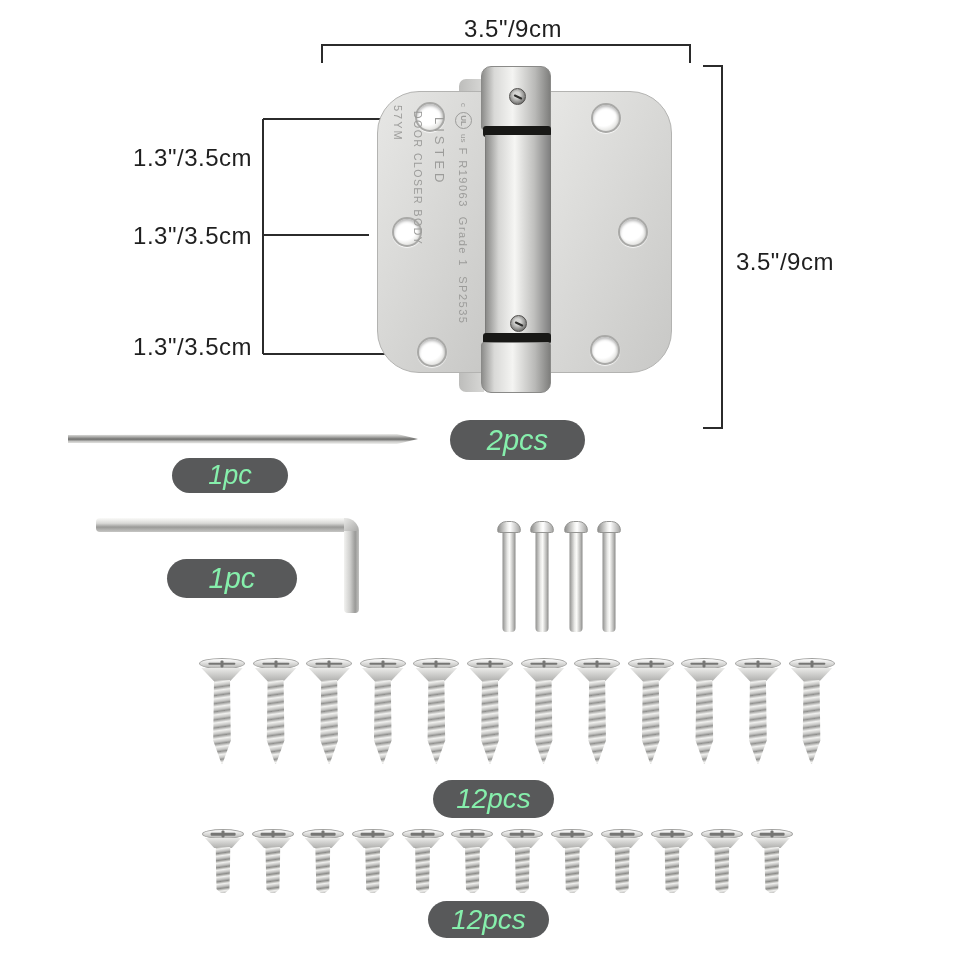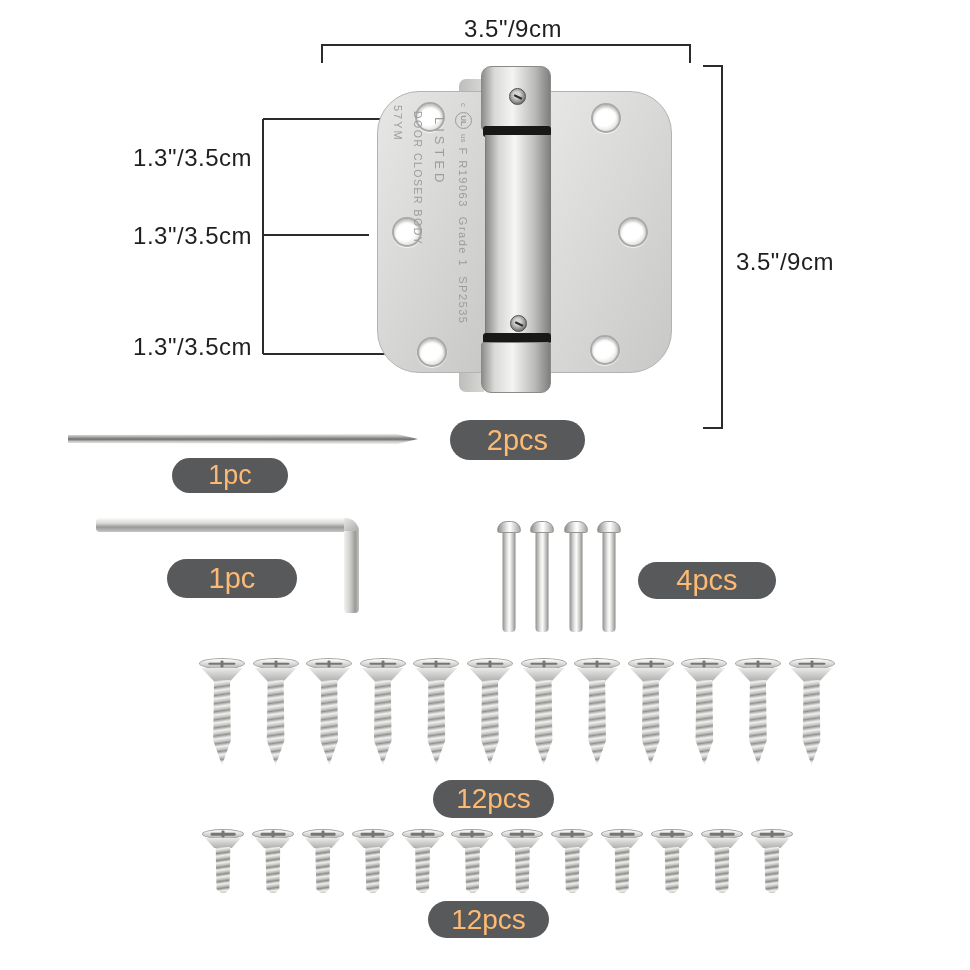--- a/index.html
+++ b/index.html
@@ -54,22 +54,22 @@
   .stamp-row{display:flex;align-items:center;gap:5px;white-space:pre;}
   .stamp-cert{font-size:11px;letter-spacing:1.5px;}
   .ul-small{font-size:8px;}
   .ul-circle{display:inline-flex;align-items:center;justify-content:center;width:17px;height:17px;
          border:1.5px solid #9c9c9a;border-radius:50%;font-size:8px;font-weight:bold;box-sizing:border-box;}
   .stamp-listed{font-size:13px;letter-spacing:4px;padding-left:14px;}
   .stamp-body{font-size:10.5px;letter-spacing:1.5px;padding-left:8px;}
   .stamp-code{font-size:11px;letter-spacing:2px;padding-left:2px;}
 
   
-  .badge{position:absolute;background:#58595a;color:#fdba74;border-radius:999px;
-         display:flex;align-items:center;justify-content:center;font-size:29px;}
+  .badge{position:absolute;background:#58595a;color:#86efac;border-radius:999px;
+         display:flex;align-items:center;justify-content:center;font-size:29px;font-style:italic;}
   .badge-hinge{left:450px;top:420px;width:135px;height:40px;}
   .badge-rod{left:172px;top:458px;width:116px;height:35px;font-size:27px;}
   .badge-hex{left:167px;top:559px;width:130px;height:39px;}
   .badge-pins{left:638px;top:562px;width:138px;height:37px;}
   .badge-long{left:433px;top:780px;width:121px;height:38px;font-size:28px;}
   .badge-short{left:428px;top:901px;width:121px;height:37px;font-size:28px;}
 
   
   .rod{position:absolute;left:68px;top:434px;width:350px;height:10px;
        background:linear-gradient(180deg,#ededeb 0%,#a8a8a6 30%,#6f6f6d 52%,#c7c7c5 75%,#efefed 100%);
@@ -199,21 +199,20 @@
     </div>
       <div class="pin">
       <div class="pin-head"></div>
       <div class="pin-shaft"></div>
     </div>
       <div class="pin">
       <div class="pin-head"></div>
       <div class="pin-shaft"></div>
     </div>
     </div>
-  <div class="badge badge-pins">4pcs</div>
 
   <div class="lrow">
     <div class="lscrew">
       <div class="sc-head">
           <div class="slot-h"></div>
           <div class="slot-v"></div>
         </div>
       <div class="sc-cone"></div>
       <div class="sc-shaft"></div>
     </div>

